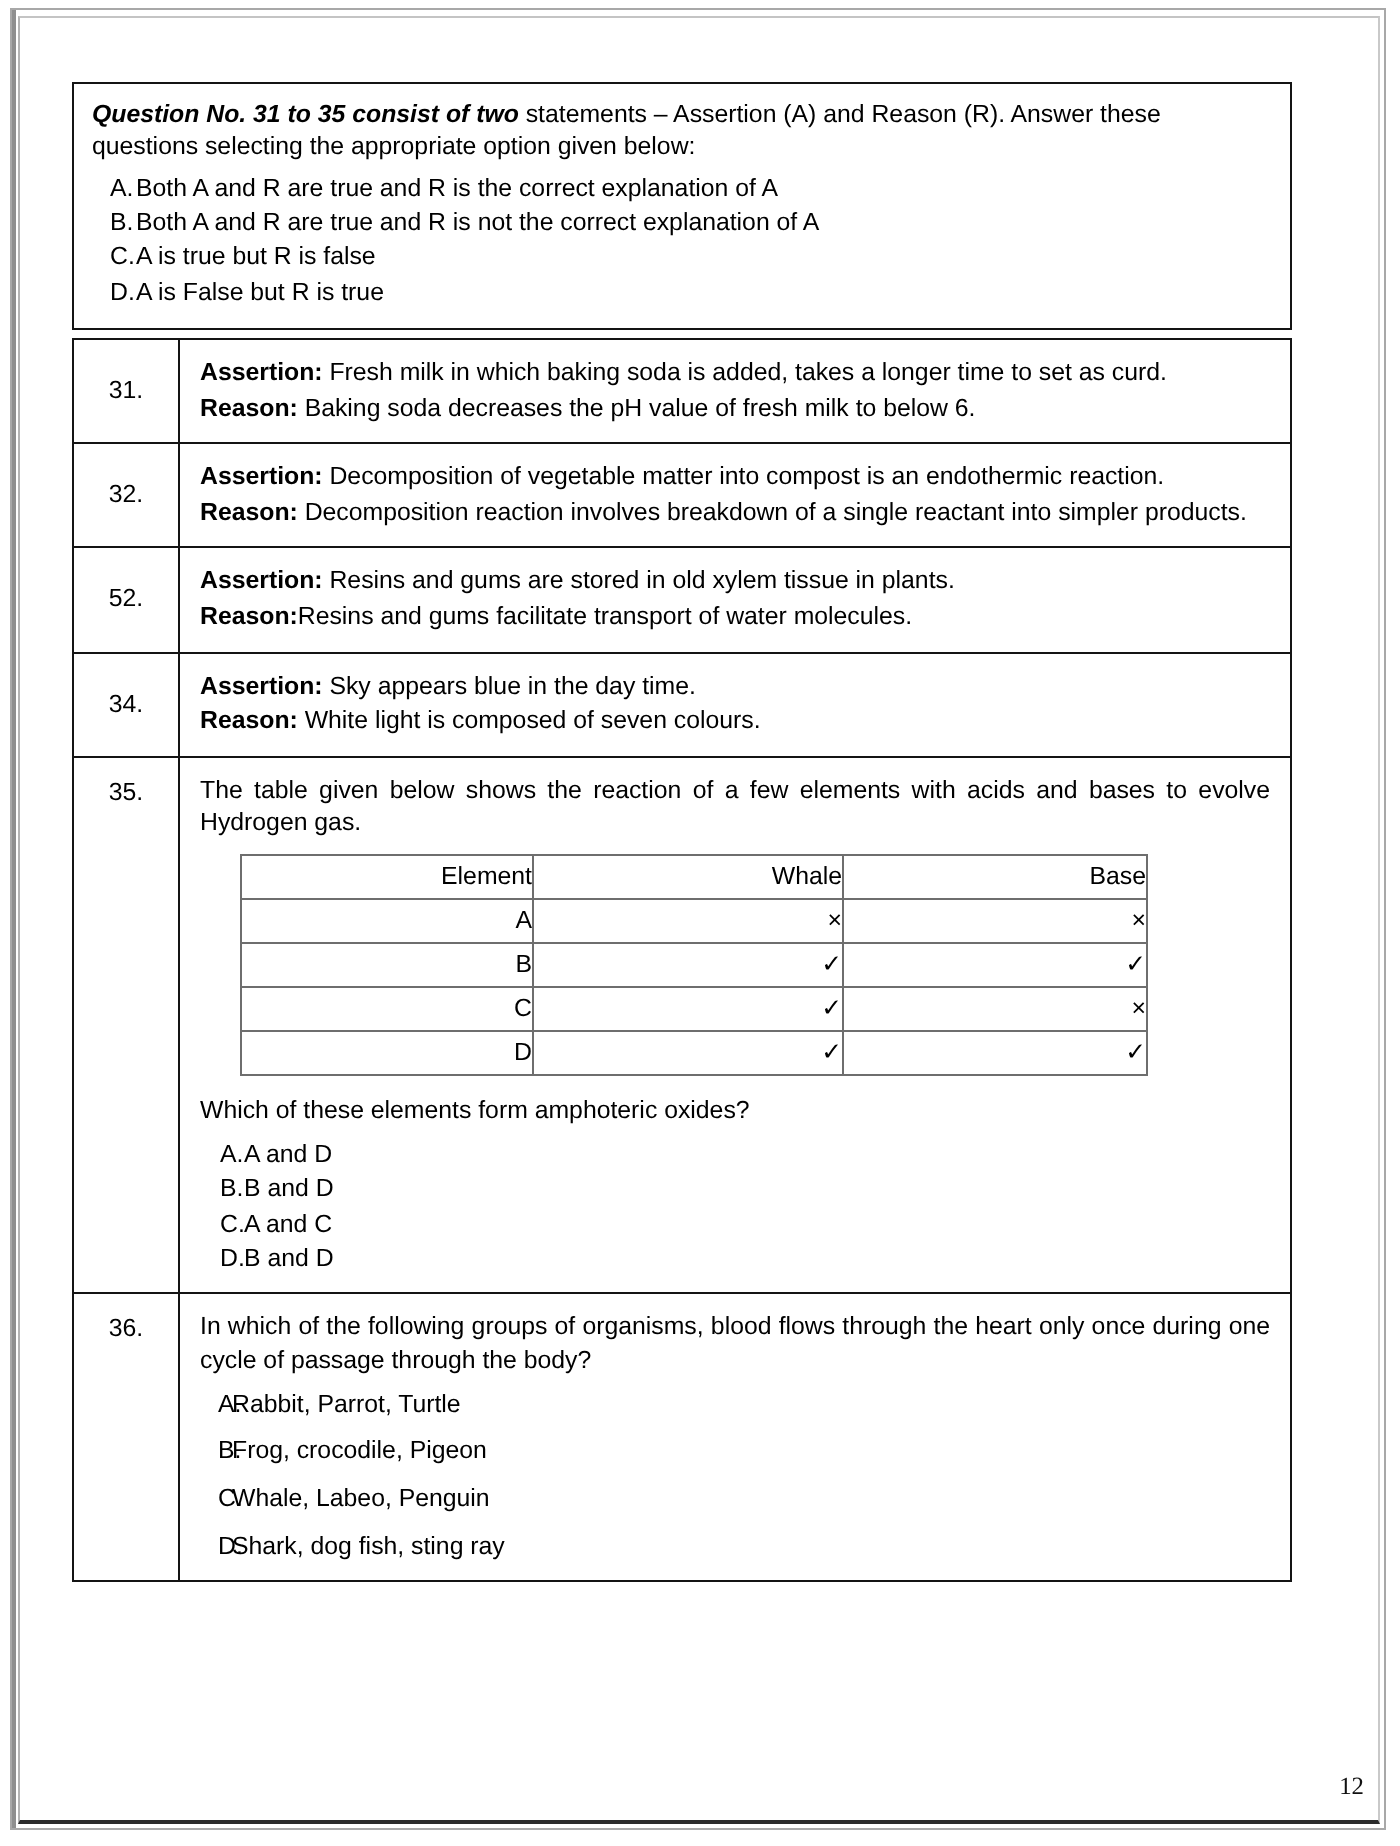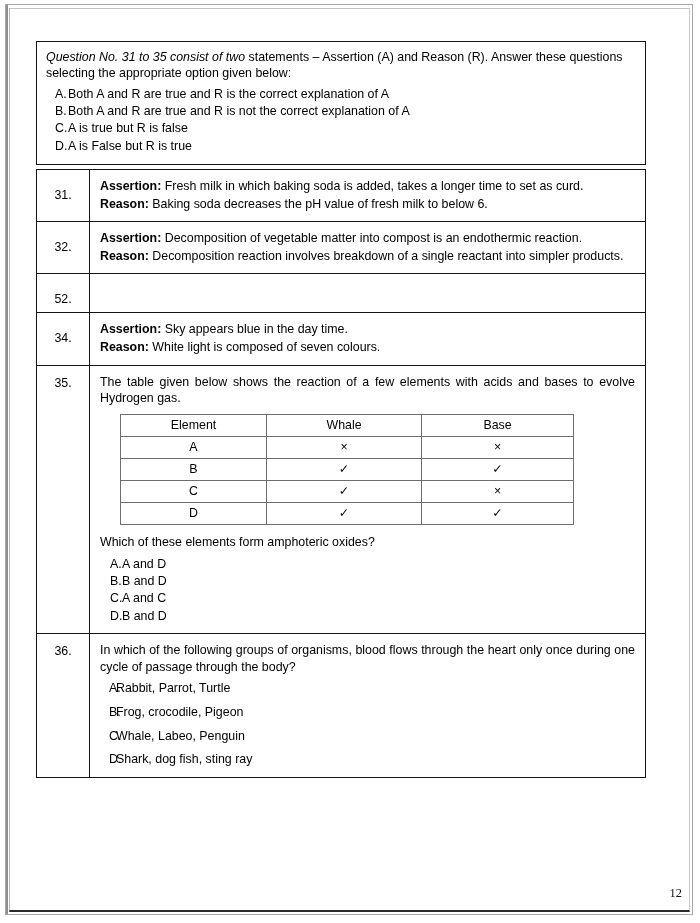--- a/index.html
+++ b/index.html
@@ -61,21 +61,21 @@
     box-sizing: border-box;
     border: 1.5px solid #141414;
     padding: 8px 9px 9px 9px;
     font-size: 12.4px;
     line-height: 1.27;
   }
   .instruction-lead {
     margin: 0 0 1px 0;
   }
   .instruction-lead .bi {
-    font-weight: normal;
+    font-weight: bold;
     font-style: italic;
   }
   .instruction-options {
     margin: 4px 0 0 0;
     padding: 0;
     list-style: none;
   }
   .instruction-options li {
     display: flex;
     margin: 0 0 1px 0;
@@ -144,21 +144,21 @@
   
   .data-table {
     border-collapse: collapse;
     margin: 7px 0 0 20px;
     width: 453px;
     table-layout: fixed;
   }
   .data-table th,
   .data-table td {
     border: 1px solid #6e6e6e;
-    text-align: center;
+    text-align: right;
     font-size: 12.4px;
     font-weight: normal;
     height: 21px;
     padding: 0;
   }
   .data-table col.c-element { width: 146px; }
   .data-table col.c-acid    { width: 155px; }
   .data-table col.c-base    { width: 152px; }
   .mark-cross {
     font-size: 11px;
@@ -253,20 +253,24 @@
     <div class="q-row">
       <div class="q-num">32.</div>
       <div class="q-body">
         <p class="ar-line"><span class="lbl">Assertion:</span><span> Decomposition of vegetable matter into compost is an endothermic reaction.</span></p>
         <p class="ar-line"><span class="lbl">Reason:</span><span> Decomposition reaction involves breakdown of a single reactant into simpler products.</span></p>
       </div>
     </div>
 
     <div class="q-row">
       <div class="q-num">52.</div>
+      <div class="q-body">
+        <p class="ar-line"><span class="lbl">Assertion:</span><span> Resins and gums are stored in old xylem tissue in plants.</span></p>
+        <p class="ar-line"><span class="lbl">Reason:</span><span>Resins and gums facilitate transport of water molecules.</span></p>
+      </div>
     </div>
 
     <div class="q-row">
       <div class="q-num">34.</div>
       <div class="q-body">
         <p class="ar-line"><span class="lbl">Assertion:</span><span> Sky appears blue in the day time.</span></p>
         <p class="ar-line"><span class="lbl">Reason:</span><span> White light is composed of seven colours.</span></p>
       </div>
     </div>
 

